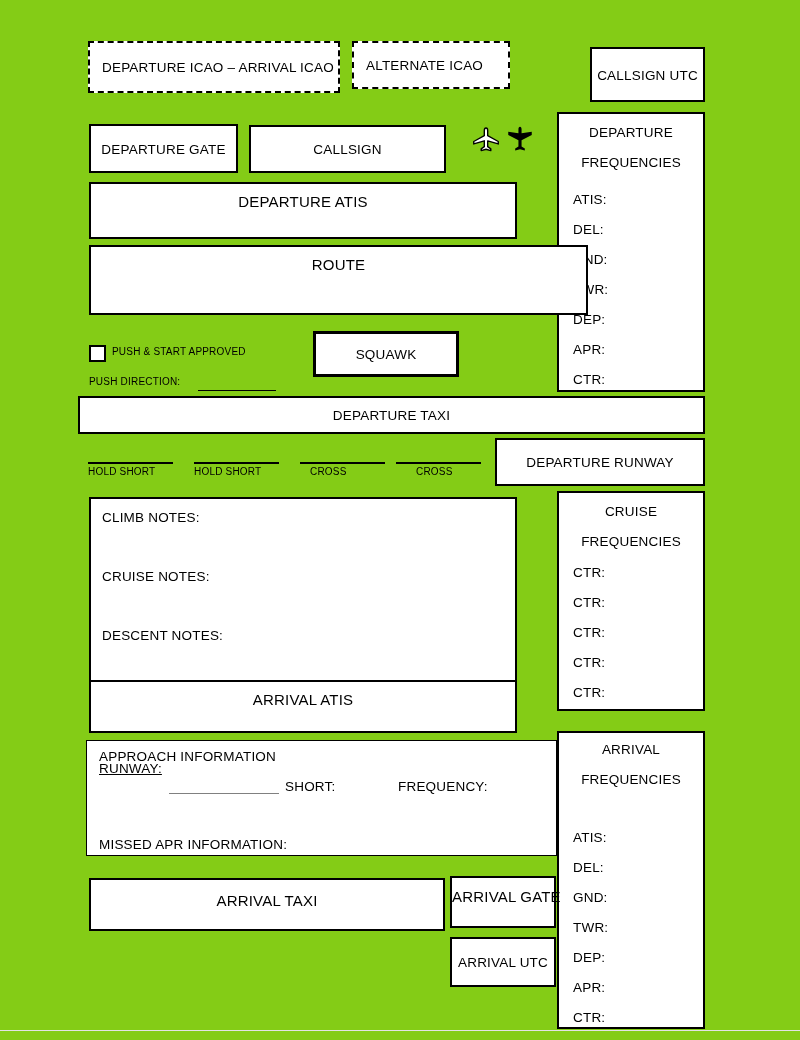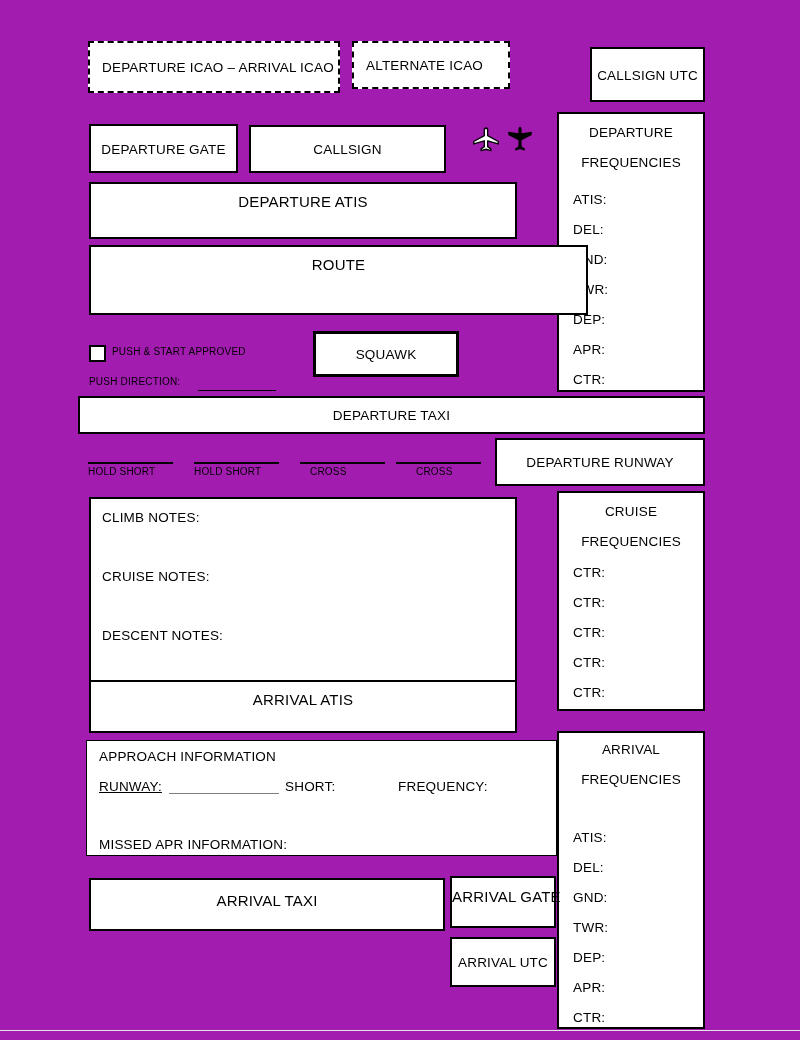--- a/index.html
+++ b/index.html
@@ -14,21 +14,21 @@
     font-family: "Liberation Sans", sans-serif;
     color: #000000;
     overflow: hidden;
   }
 
   #page {
     position: absolute;
     left: 0; top: 0;
     width: 800px;
     height: 1040px;
-    background: #a21caf;
+    background: #84cc16;
   }
 
   
   .box {
     position: absolute;
     box-sizing: border-box;
     border: 2px solid #000;
     background: #fff;
   }
   .box.thin  { border-width: 1.5px; }
@@ -247,21 +247,21 @@
     <span class="freq-row" style="top:157px;">GND:</span>
     <span class="freq-row" style="top:187px;">TWR:</span>
     <span class="freq-row" style="top:217px;">DEP:</span>
     <span class="freq-row" style="top:247px;">APR:</span>
     <span class="freq-row" style="top:277px;">CTR:</span>
   </div>
 
   <div class="box thin" style="left:86px; top:740px; width:471px; height:116px;">
     <span class="lbl-left" style="left:12px; top:8px;">APPROACH INFORMATION</span>
 
-    <span class="lbl-left underline-txt" style="left:12px; top:38px;text-align:right;">RUNWAY:</span>
+    <span class="lbl-left underline-txt" style="left:12px; top:20px;text-align:right;">RUNWAY:</span>
     <span class="lbl-left" style="left:198px; top:38px;">SHORT:</span>
     <span class="lbl-left" style="left:311px; top:38px;">FREQUENCY:</span>
 
     <span class="lbl-left" style="left:12px; top:96px;">MISSED APR INFORMATION:</span>
   </div>
 
   <div class="rule-gray" style="left:169px; top:793px; width:110px;"></div>
 
   <div class="box" style="left:89px; top:878px; width:356px; height:53px;">
     <span class="lbl-top" style="top:12px;">ARRIVAL TAXI</span>

